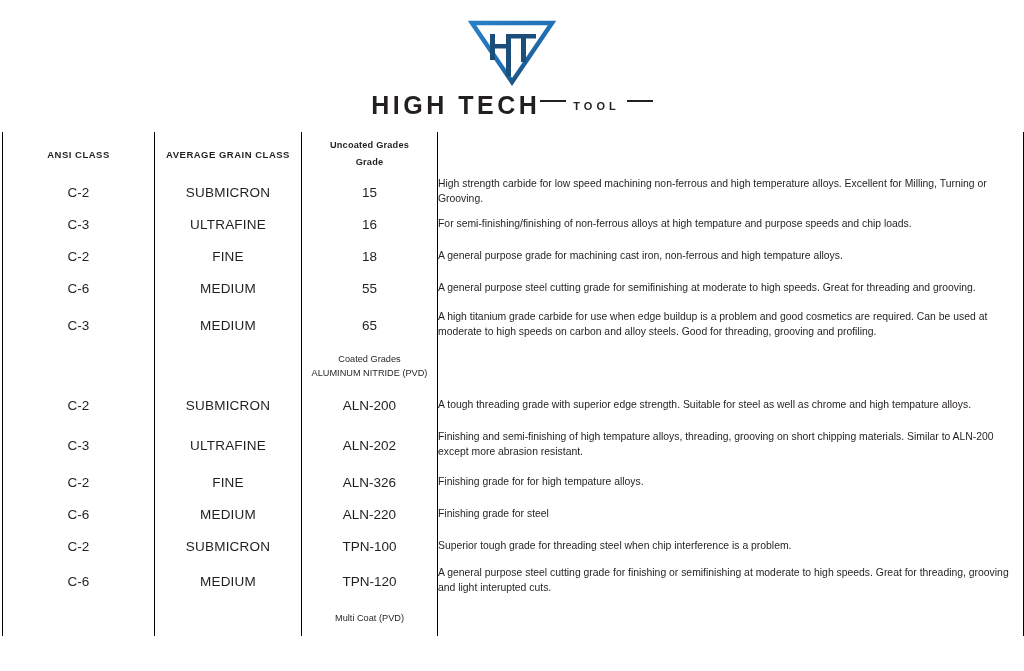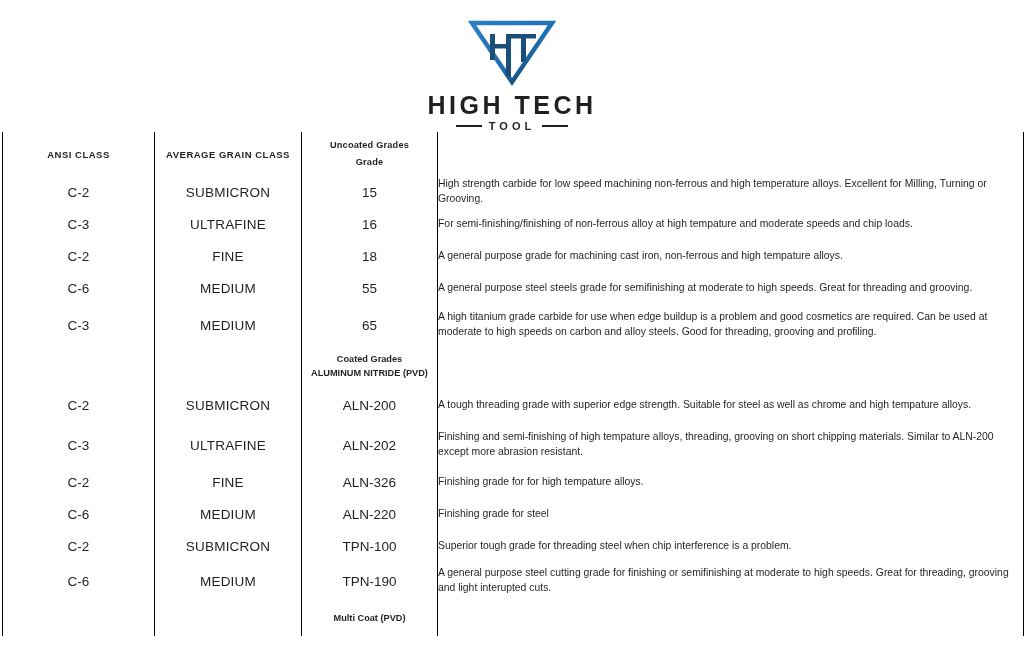--- a/index.html
+++ b/index.html
@@ -24,34 +24,33 @@
     flex-direction: column;
     align-items: center;
   }
   #logo-mark {
     width: 92px; height: 72px;
     display: block;
   }
   #logo-wordmark {
     margin-top: 6px;
     display: flex;
-    flex-direction: column;
+    flex-direction: row;
     align-items: center;
   }
   #logo-name {
     font-size: 25px;
     font-weight: bold;
     letter-spacing: 3.5px;
     color: #231f20;
     line-height: 1.05;
     font-family: "Liberation Sans", sans-serif;
   }
   #logo-sub-row {
     display: flex;
-    align-items: center;
     gap: 7px;
     margin-top: 2px;
   }
   .logo-rule {
     width: 26px; height: 2px;
     background: #231f20;
   }
   #logo-sub {
     font-size: 11px;
     font-weight: bold;
@@ -123,21 +122,21 @@
     text-align: left;
   }
   tr.data-row.tall td { height: 42px; }
   tr.data-row.tall2 td { height: 38px; }
 
   
   tr.section-row td {
     height: 36px;
     text-align: center;
     font-size: 9.2px;
-    font-weight: bold;
+    font-weight: normal;
     color: #231f20;
     line-height: 1.55;
     vertical-align: middle;
   }
   tr.section-row.two-line td { height: 40px; }
   .sec-l1, .sec-l2 { display: block; }
 
   
   tr.sep-top td { border-top: 2.6px solid #000; }
 
@@ -209,33 +208,33 @@
       <tr class="data-row">
         <td class="cell-ansi">C-2</td>
         <td class="cell-grain">SUBMICRON</td>
         <td class="cell-grade">15</td>
         <td class="cell-desc">High strength carbide for low speed machining non-ferrous and high temperature alloys.  Excellent for  Milling, Turning or Grooving.</td>
       </tr>
       <tr class="data-row">
         <td class="cell-ansi">C-3</td>
         <td class="cell-grain">ULTRAFINE</td>
         <td class="cell-grade">16</td>
-        <td class="cell-desc">For semi-finishing/finishing of non-ferrous alloy at high tempature and moderate speeds and chip loads.</td>
+        <td class="cell-desc">For semi-finishing/finishing of non-ferrous alloys at high tempature and purpose speeds and chip loads.</td>
       </tr>
       <tr class="data-row">
         <td class="cell-ansi">C-2</td>
         <td class="cell-grain">FINE</td>
         <td class="cell-grade">18</td>
         <td class="cell-desc">A general purpose grade for machining cast iron, non-ferrous and high tempature alloys.</td>
       </tr>
       <tr class="data-row">
         <td class="cell-ansi">C-6</td>
         <td class="cell-grain">MEDIUM</td>
         <td class="cell-grade">55</td>
-        <td class="cell-desc">A general purpose steel steels grade for semifinishing at moderate to high speeds. Great for threading and grooving.</td>
+        <td class="cell-desc">A general purpose steel cutting grade for semifinishing at moderate to high speeds. Great for threading and grooving.</td>
       </tr>
       <tr class="data-row tall">
         <td class="cell-ansi">C-3</td>
         <td class="cell-grain">MEDIUM</td>
         <td class="cell-grade">65</td>
         <td class="cell-desc">A high titanium grade carbide for use when edge buildup is a problem and good cosmetics are required. Can be used at moderate to high speeds on carbon and alloy steels. Good for threading, grooving and profiling.</td>
       </tr>
 
       <tr class="section-row two-line sep-top">
         <td></td>
@@ -273,21 +272,21 @@
 
       <tr class="data-row">
         <td class="cell-ansi">C-2</td>
         <td class="cell-grain">SUBMICRON</td>
         <td class="cell-grade">TPN-100</td>
         <td class="cell-desc">Superior tough grade for threading steel when chip interference is a problem.</td>
       </tr>
       <tr class="data-row tall2">
         <td class="cell-ansi">C-6</td>
         <td class="cell-grain">MEDIUM</td>
-        <td class="cell-grade">TPN-190</td>
+        <td class="cell-grade">TPN-120</td>
         <td class="cell-desc">A general purpose steel cutting grade for finishing or semifinishing at moderate to high speeds. Great for threading, grooving and light interupted cuts.</td>
       </tr>
 
       <tr class="section-row sep-top">
         <td></td>
         <td></td>
         <td>
           <span class="sec-l1 nowrap">Multi Coat (PVD)</span>
         </td>
         <td></td>

